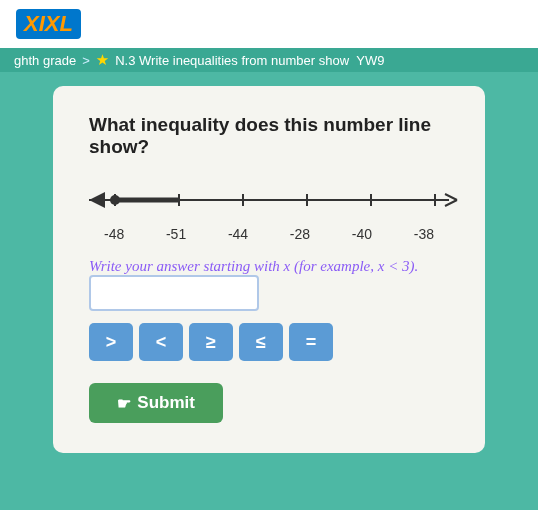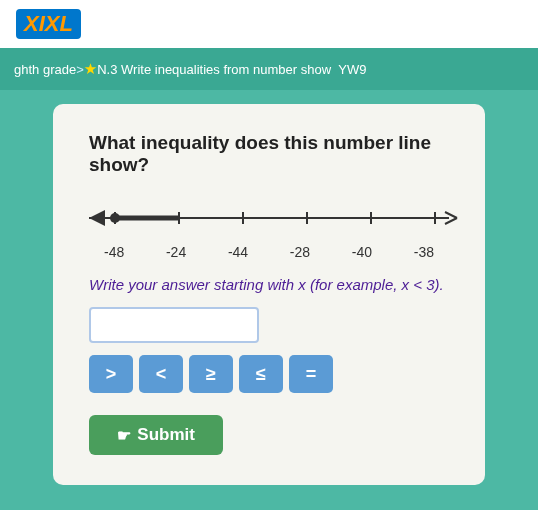--- a/index.html
+++ b/index.html
@@ -47,21 +47,22 @@
     }
 
     
     .breadcrumb {
       background: #3aa893;
       padding: 6px 14px;
       font-size: 13px;
       color: #fff;
       display: flex;
       align-items: center;
-      height: 42px;
+      gap: 6px;
+      height: 24px;
     }
     .breadcrumb a { color: #fff; text-decoration: none; }
     .breadcrumb .sep { color: #cef; }
     .breadcrumb .star { color: #ffd700; font-size: 15px; }
 
     
     .main {
       padding: 14px 16px 10px 16px;
       display: flex;
       flex-direction: column;
@@ -103,22 +104,22 @@
       width: 330px;
       font-size: 14px;
       color: #333;
       margin-top: 2px;
     }
 
     
     .instruction {
       font-size: 15px;
       font-style: italic;
-      color: #4c1d95;
-      margin-bottom: 14px;
+      color: #8b5cf6;
+      font-family: Liberation Serif, serif;
     }
 
     
     .answer-input {
       width: 170px;
       height: 36px;
       border: 2px solid #b0c8e8;
       border-radius: 4px;
       background: #fff;
       font-size: 16px;
@@ -205,21 +206,21 @@
 
         <line x1="36" y1="18" x2="36" y2="30" stroke="#333" stroke-width="2"></line>
         <line x1="100" y1="18" x2="100" y2="30" stroke="#333" stroke-width="2"></line>
         <line x1="164" y1="18" x2="164" y2="30" stroke="#333" stroke-width="2"></line>
         <line x1="228" y1="18" x2="228" y2="30" stroke="#333" stroke-width="2"></line>
         <line x1="292" y1="18" x2="292" y2="30" stroke="#333" stroke-width="2"></line>
         <line x1="356" y1="18" x2="356" y2="30" stroke="#333" stroke-width="2"></line>
       </svg>
       <div class="number-labels">
         <span>-48</span>
-        <span>-24</span>
+        <span>-51</span>
         <span>-44</span>
         <span>-28</span>
         <span>-40</span>
         <span>-38</span>
       </div>
     </div>
 
     <div class="instruction">Write your answer starting with x (for example, x &lt; 3).</div>
 
     <input type="text" class="answer-input" placeholder="" style="">

